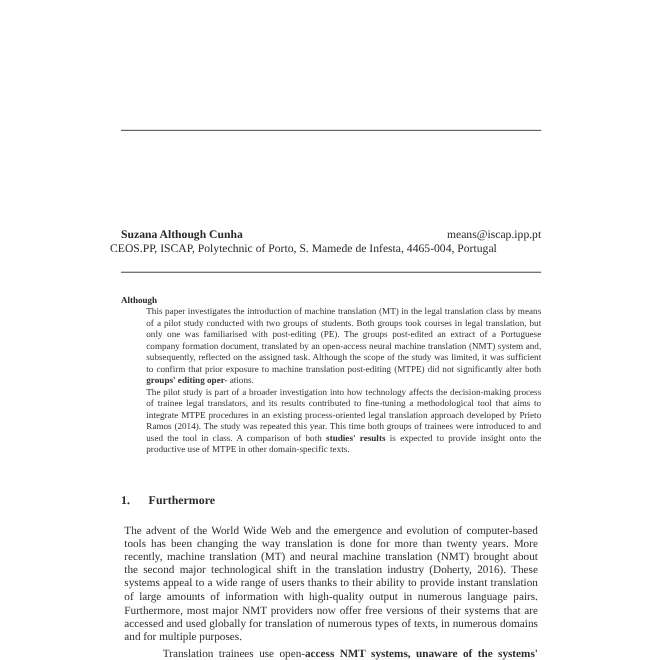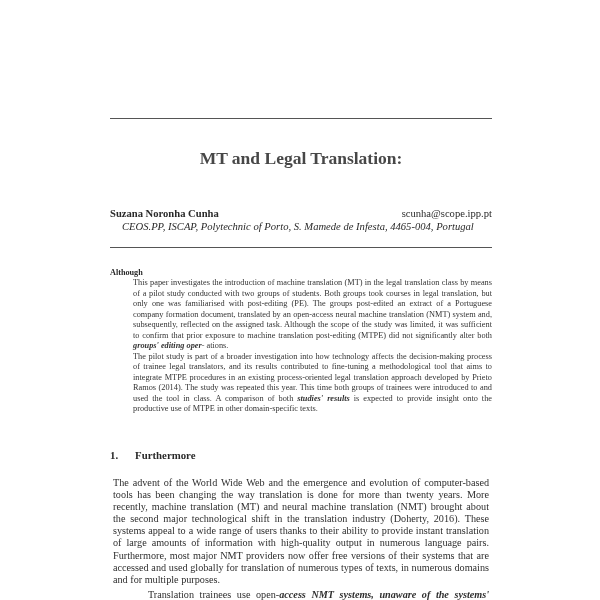--- a/index.html
+++ b/index.html
@@ -48,26 +48,25 @@
       width: 382px;
       top: 207px;
       font-size: 10.6px;
       line-height: 13px;
       display: flex;
       justify-content: space-between;
     }
     .author-name { font-weight: bold; }
     .affiliation {
       position: absolute;
-      left: 122px;
+      left: 100px;
       width: 382px;
       top: 220px;
       font-size: 10.6px;
       line-height: 13px;
-      font-style: italic;
     }
 
     .abstract-label {
       position: absolute;
       left: 110px;
       top: 268px;
       font-size: 8.2px;
       font-weight: bold;
       line-height: 10px;
     }
@@ -105,36 +104,35 @@
       line-height: 12.1px;
       text-align: justify;
       color: #2e2e2e;
     }
     .intro-body p {
       margin: 3px;
     }
     .intro-body p.indent {
       text-indent: 35px;
     }
-    .em-bold { font-weight: bold; font-style: italic; }
+    .em-bold { font-weight: bold; }
   </style>
 </head>
 <body>
 
 <div class="page">
 
   <div class="rule top"></div>
 
   <div class="title">
-    <div>MT and Legal Translation:</div>
   </div>
 
   <div class="author-row">
-    <span class="author-name">Suzana Noronha Cunha</span>
-    <span class="author-email">scunha@scope.ipp.pt</span>
+    <span class="author-name">Suzana Although Cunha</span>
+    <span class="author-email">means@iscap.ipp.pt</span>
   </div>
   <div class="affiliation">CEOS.PP, ISCAP, Polytechnic of Porto, S. Mamede de Infesta, 4465-004, Portugal</div>
 
   <div class="rule bottom"></div>
 
   <div class="abstract-label">Although</div>
 
   <div class="abstract-body">
     <p><span>This paper investigates the introduction of machine translation (MT) in the legal translation class by means of a pilot study conducted with two groups of students. Both groups took courses in legal translation, but only one was familiarised with post-editing (PE). The groups post-edited an extract of a Portuguese company formation document, translated by an open-access neural machine translation (NMT) system and, subsequently, reflected on the assigned task. Although the scope of the study was limited, it was sufficient to confirm that prior exposure to machine translation post-editing (MTPE) did not significantly alter both </span><span class="em-bold">groups' editing oper-</span> <span>ations.</span></p>
     <p><span>The pilot study is part of a broader investigation into how technology affects the decision-making process of trainee legal translators, and its results contributed to fine-tuning a methodological tool that aims to integrate MTPE procedures in an existing process-oriented legal translation approach developed by Prieto Ramos (2014). The study was repeated this year. This time both groups of trainees were introduced to and used the tool in class. A comparison of both </span><span class="em-bold">studies' results</span><span> is expected to provide insight onto the productive use of MTPE in other domain-specific texts.</span></p>

